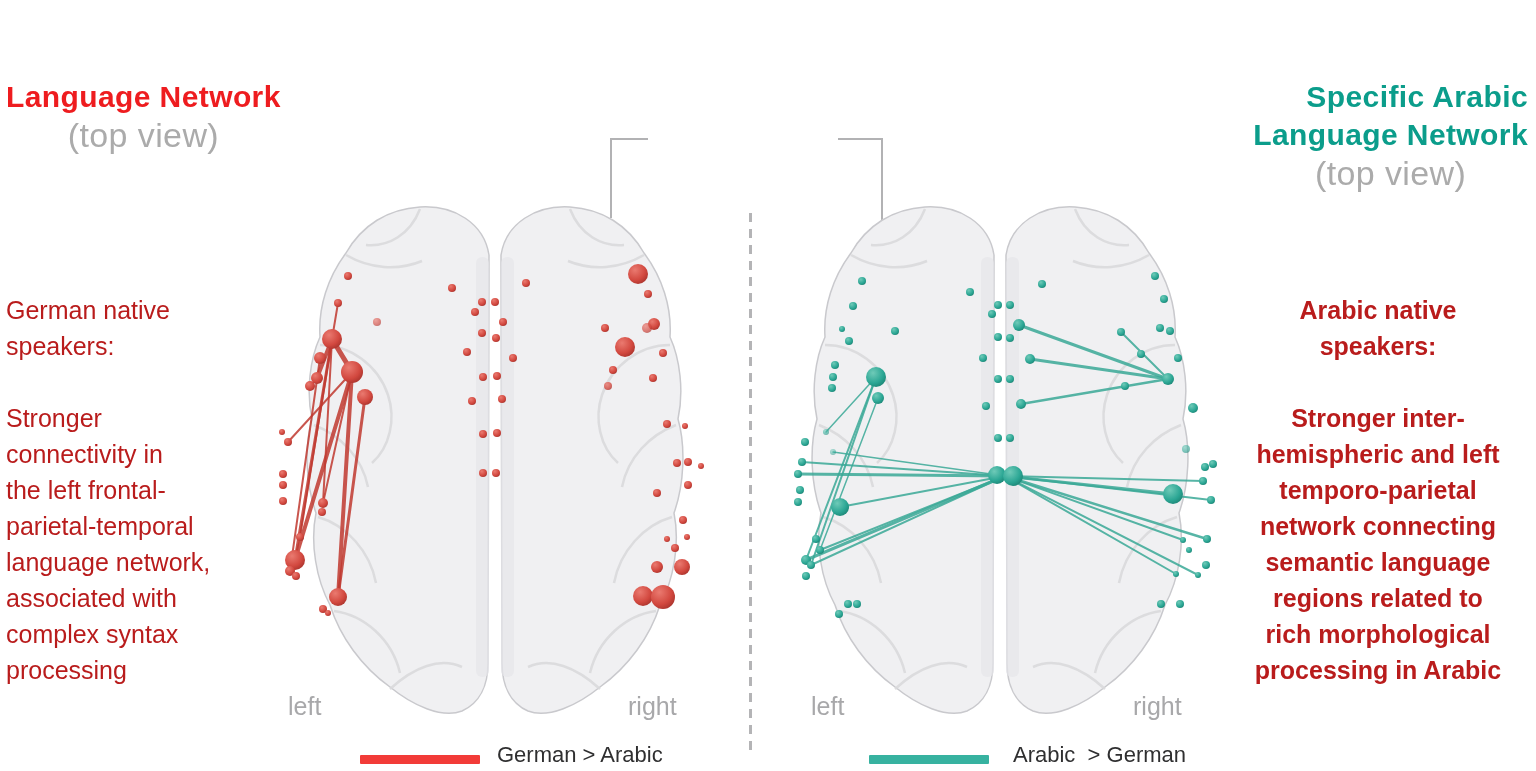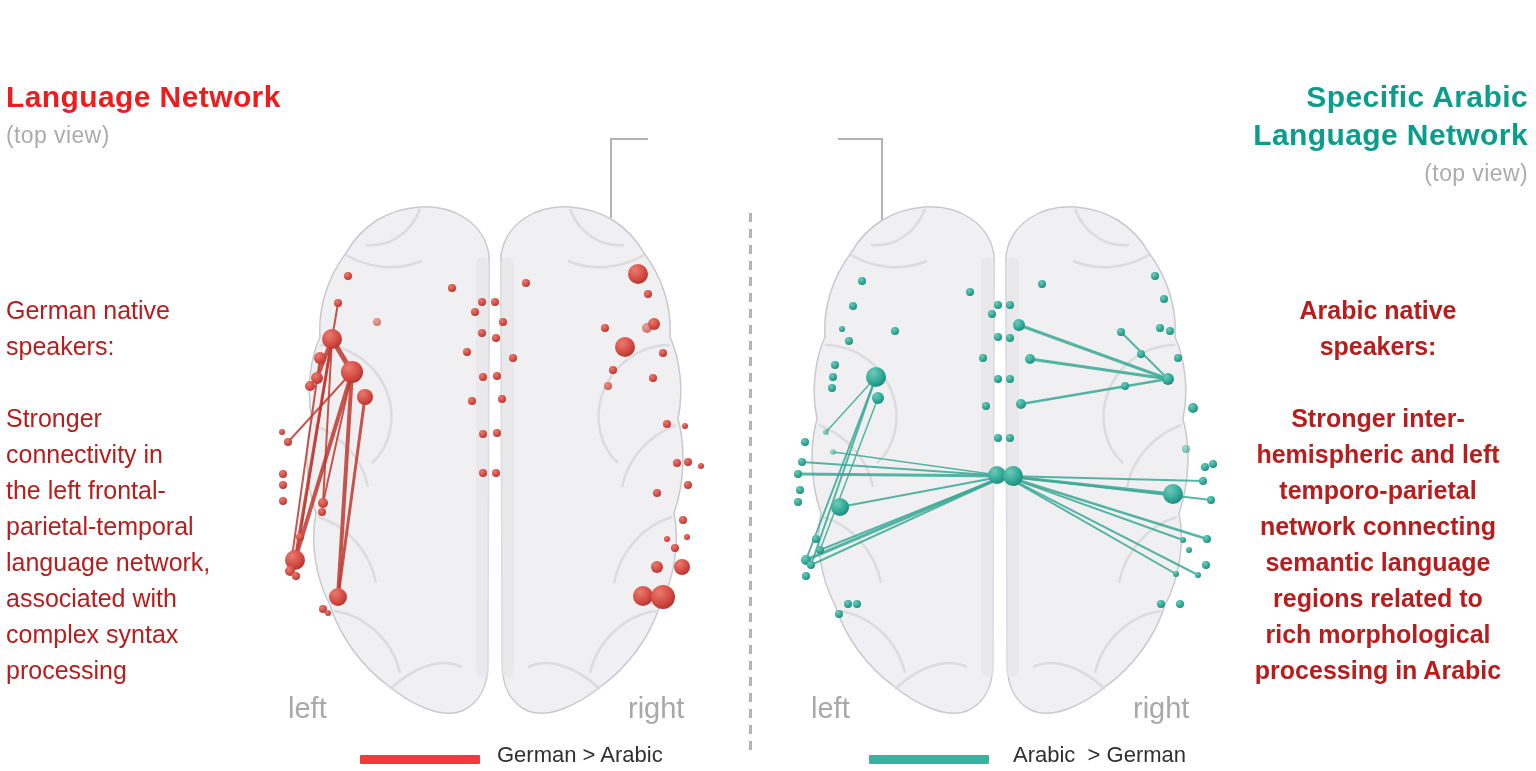--- a/index.html
+++ b/index.html
@@ -9,40 +9,40 @@
   }
   
   .title{position:absolute;top:4px;left:0;width:100%;text-align:center;
     font-size:29px;font-weight:bold;color:#1b1b1b;line-height:35px;letter-spacing:0.4px;}
   .title .red{color:#ee1c1f;}
   .title .teal{color:#0b9d8b;}
   
   .panel-heading{position:absolute;top:78px;font-size:30px;font-weight:bold;line-height:38px;letter-spacing:0.4px;}
   .panel-heading.left{left:6px;color:#ee1c1f;text-align:left;}
   .panel-heading.right{right:8px;color:#0b9d8b;text-align:right;}
-  .top-view{font-size:23px;font-weight:normal;color:#ababab;letter-spacing:0.4px;}
+  .top-view{font-size:34px;font-weight:normal;color:#ababab;letter-spacing:0.4px;text-align:center;}
   
   .description{position:absolute;top:292px;font-size:25px;line-height:36px;color:#b91c1c;white-space:pre-line;}
   .description.left{left:6px;text-align:left;width:260px;}
   .description.right{right:8px;text-align:center;width:300px;font-weight:bold;}
   
   .frontal-label{position:absolute;left:648px;top:124px;width:190px;text-align:center;
     font-size:27px;color:#9e9ea0;}
   .connector{position:absolute;background:none;}
   .conn-h{border-top:2px solid #b2b2b4;height:0;}
   .conn-v{border-left:2px solid #b2b2b4;width:0;}
   
   .divider{position:absolute;left:749px;top:213px;width:3px;height:542px;
     background:repeating-linear-gradient(to bottom,#b4b4b6 0 9px,transparent 9px 16px);}
   
   .brain-svg{position:absolute;top:195px;width:475px;height:552px;}
   .brain-svg.german{left:270px;}
   .brain-svg.arabic{left:775px;}
   
-  .hemi-label{position:absolute;font-size:29px;color:#a8a8aa;}
+  .hemi-label{position:absolute;font-size:25px;color:#a8a8aa;}
   
   .legend-swatch{position:absolute;top:755px;width:120px;height:9px;border-radius:1px;}
   .legend-label{position:absolute;top:742px;font-size:22px;color:#2f2f30;white-space:pre;}
 </style>
 </head>
 <body>
 
 <div class="canvas">
 
 

